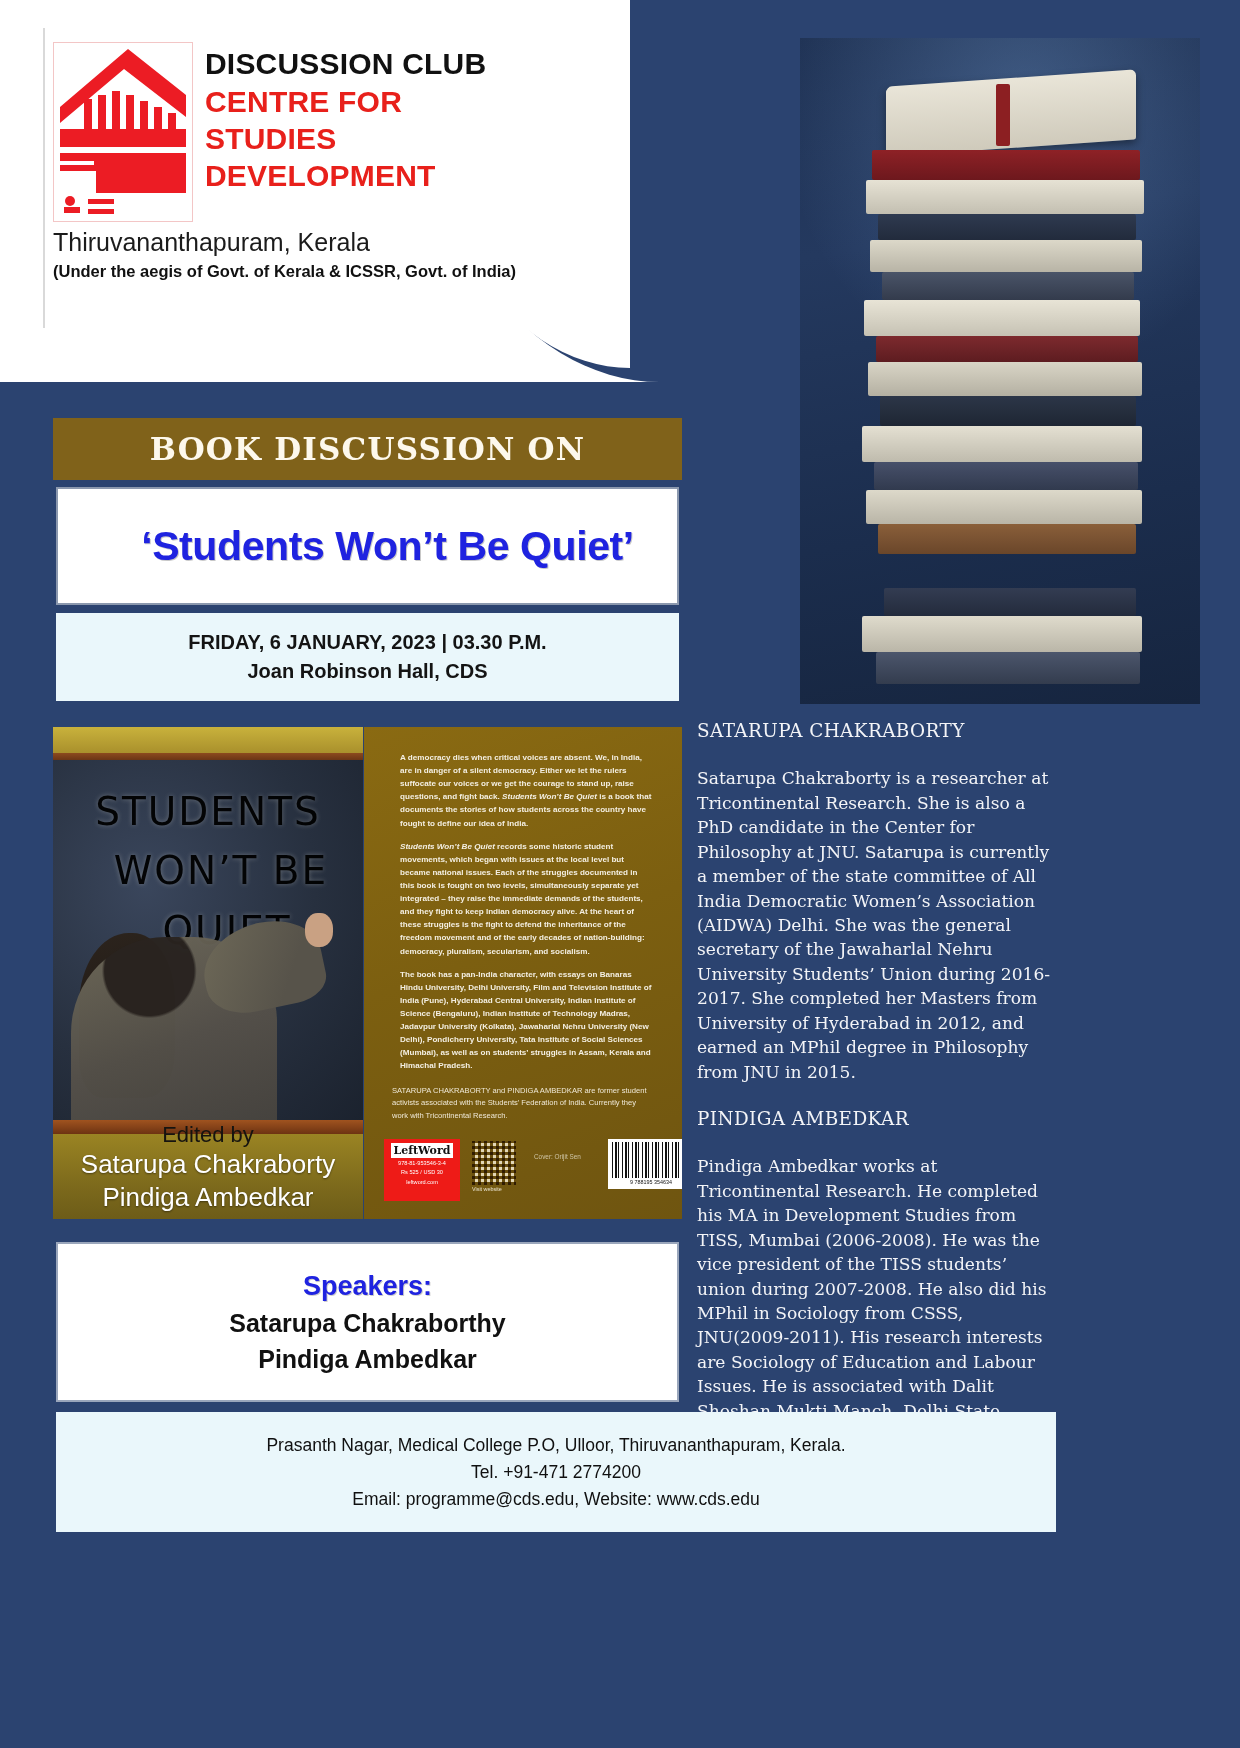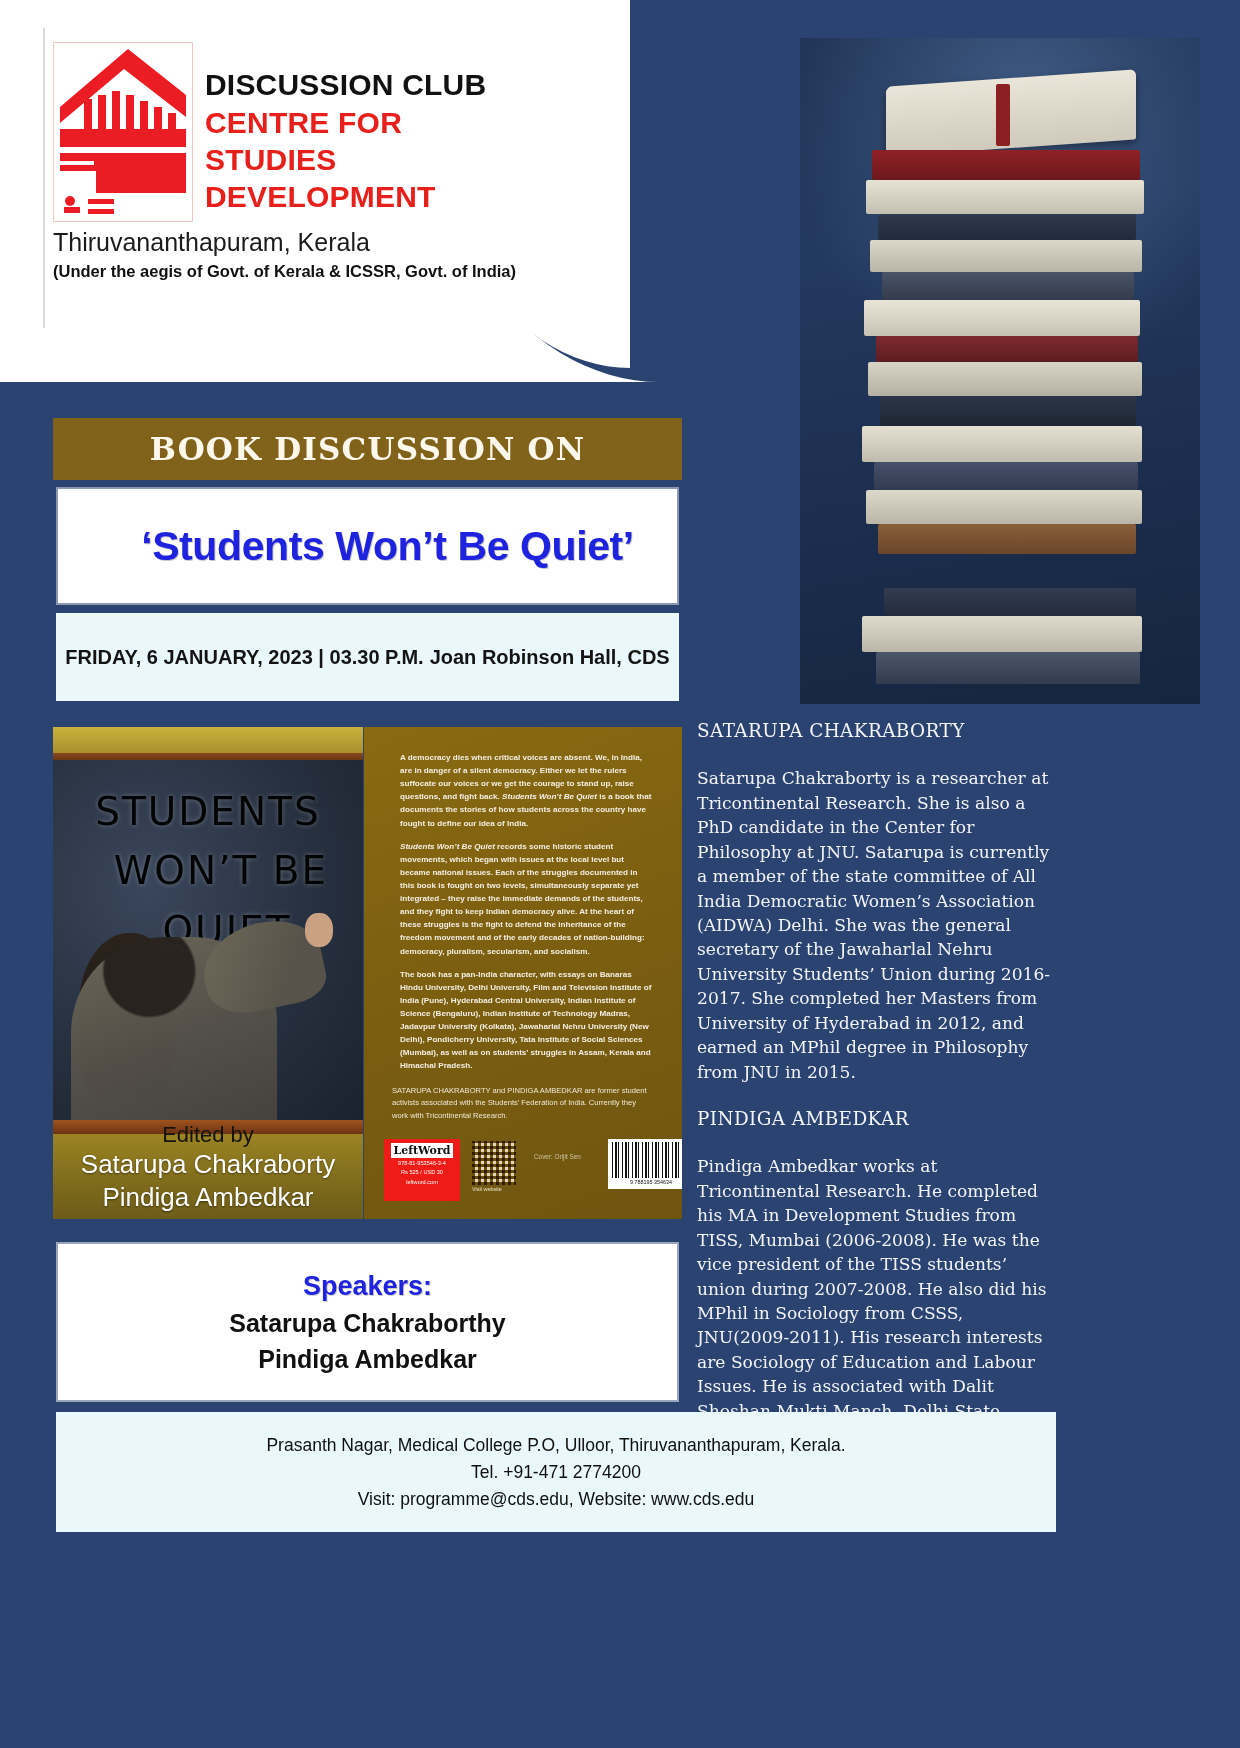--- a/index.html
+++ b/index.html
@@ -49,21 +49,21 @@
     border:1px solid #f3c6c6;
     box-sizing:border-box;
     background:#ffffff;
     overflow:hidden;
   }
   .logo-mark svg { display:block; }
 
   .logo-text { position:absolute; left:205px; top:48px; z-index:8; width:430px; }
   .logo-text .l1 {
     font-size:30px; font-weight:bold; color:#111; letter-spacing:.2px;
-    line-height:1.08; margin-bottom:4px;margin-top:21px;
+    line-height:1.08; margin-bottom:4px;
   }
   .logo-text .l2 {
     font-size:30px; font-weight:bold; color:#e8201b; letter-spacing:.2px;
     line-height:1.22;
   }
   .place-line {
     position:absolute; left:53px; top:228px; z-index:8;
     font-size:25px; color:#1b1b1b; font-weight:400;
   }
   .aegis-line {
@@ -113,21 +113,21 @@
     color:#1f23e0; font-size:41px; font-weight:bold;
     letter-spacing:-.4px;
     text-shadow:1px 1px 0 rgba(0,0,0,.22);
   }
 
   .date-card {
     position:absolute; left:56px; top:613px;
     width:623px; height:88px;
     background:#eaf7fb;
     z-index:6;
-    display:flex; flex-direction:row;
+    display:flex; flex-direction:column;
     align-items:center; justify-content:center; gap:6px;
   }
   .date-card .d1 { font-size:20px; font-weight:bold; color:#141414; }
   .date-card .d2 { font-size:20px; font-weight:bold; color:#141414; }
 
   
   .book-front {
     position:absolute; left:53px; top:727px;
     width:310px; height:492px;
     overflow:hidden;
@@ -439,16 +439,16 @@
   <div class="bio-col">
     <div class="bio-name">SATARUPA CHAKRABORTY</div>
     <p class="bio-para">Satarupa Chakraborty is a researcher at Tricontinental Research. She is also a PhD candidate in the Center for Philosophy at JNU. Satarupa is currently a member of the state committee of All India Democratic Women’s Association (AIDWA) Delhi. She was the general secretary of the Jawaharlal Nehru University Students’ Union during 2016-2017. She completed her Masters from University of Hyderabad in 2012, and earned an MPhil degree in Philosophy from JNU in 2015.</p>
     <div class="bio-name">PINDIGA AMBEDKAR</div>
     <p class="bio-para">Pindiga Ambedkar works at Tricontinental Research. He completed his MA in Development Studies from TISS, Mumbai (2006-2008). He was the vice president of the TISS students’ union during 2007-2008. He also did his MPhil in Sociology from CSSS, JNU(2009-2011). His research interests are Sociology of Education and Labour Issues. He is associated with Dalit Shoshan Mukti Manch, Delhi State.</p>
   </div>
 
   <div class="footer">
     <div>Prasanth Nagar, Medical College P.O, Ulloor, Thiruvananthapuram, Kerala.</div>
     <div>Tel. +91-471 2774200</div>
-    <div>Visit: programme@cds.edu,   Website: www.cds.edu</div>
+    <div>Email: programme@cds.edu,   Website: www.cds.edu</div>
   </div>
 
 </div>
 
 </body></html>

